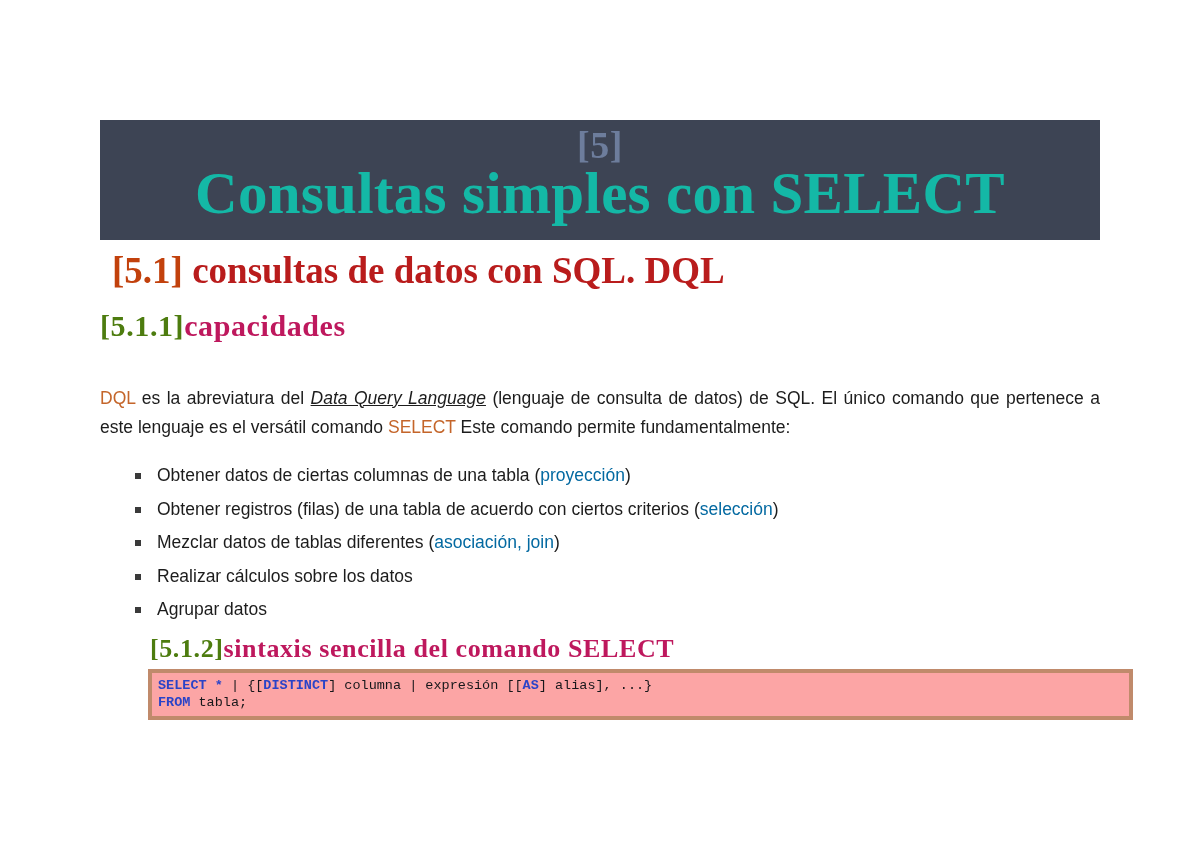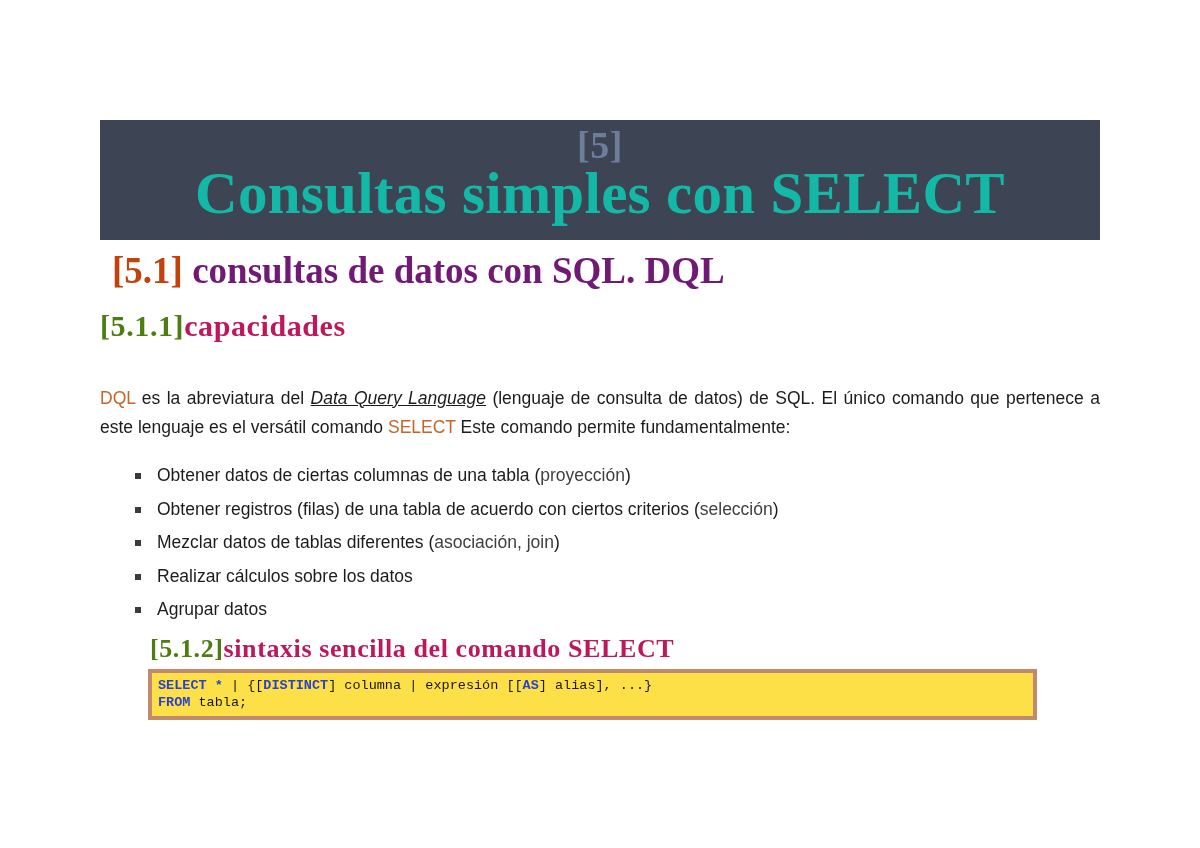--- a/index.html
+++ b/index.html
@@ -62,21 +62,21 @@
     position: absolute;
     left: 112px;
     top: 249px;
     font-family: "Liberation Serif", serif;
     font-size: 37px;
     line-height: 44px;
     font-weight: 700;
     white-space: nowrap;
   }
   .h1-num { color: #c2410c; }
-  .h1-txt { color: #701a75; text-align: center; }
+  .h1-txt { color: #b91c1c; text-align: center; }
 
   .h2-row {
     position: absolute;
     left: 100px;
     top: 307px;
     font-family: "Liberation Serif", serif;
     font-size: 30px;
     line-height: 38px;
     font-weight: 700;
     white-space: nowrap;
@@ -129,31 +129,31 @@
     white-space: nowrap;
   }
   .bullets li .sq {
     position: absolute;
     left: 2px;
     top: 14px;
     width: 6px;
     height: 6px;
     background: #3a3a3a;
   }
-  .accent { color: #404040; }
+  .accent { color: #0369a1; }
 
   
   .code-box {
     position: absolute;
     left: 148px;
     top: 669px;
-    width: 889px;
+    width: 985px;
     box-sizing: border-box;
     border: 4px solid #c08a6b;
-    background: #fde047;
+    background: #fca5a5;
     padding: 4px 6px 5px 6px;
   }
   .code-box pre {
     margin: 0;
     font-family: "Liberation Mono", "DejaVu Sans Mono", monospace;
     font-size: 13.5px;
     line-height: 17px;
     color: #17171a;
     white-space: pre;
   }

